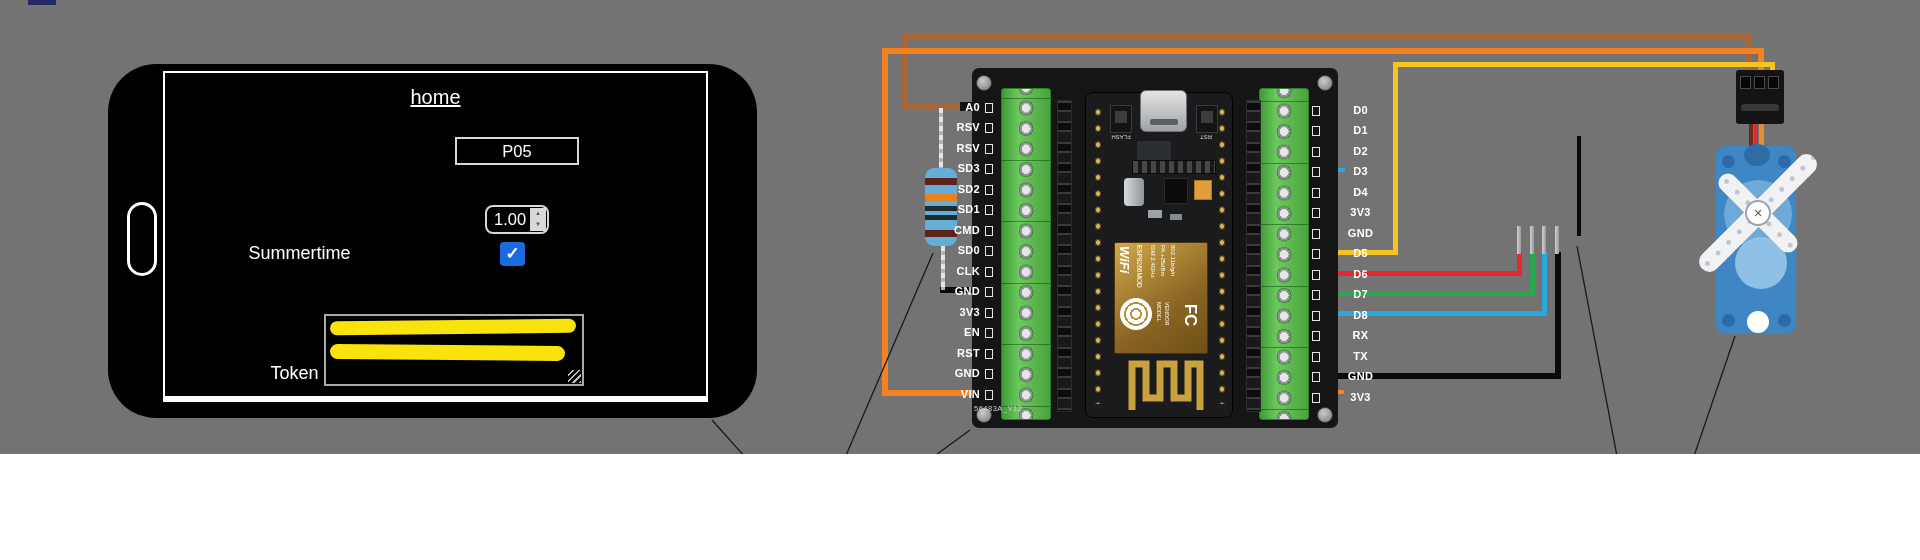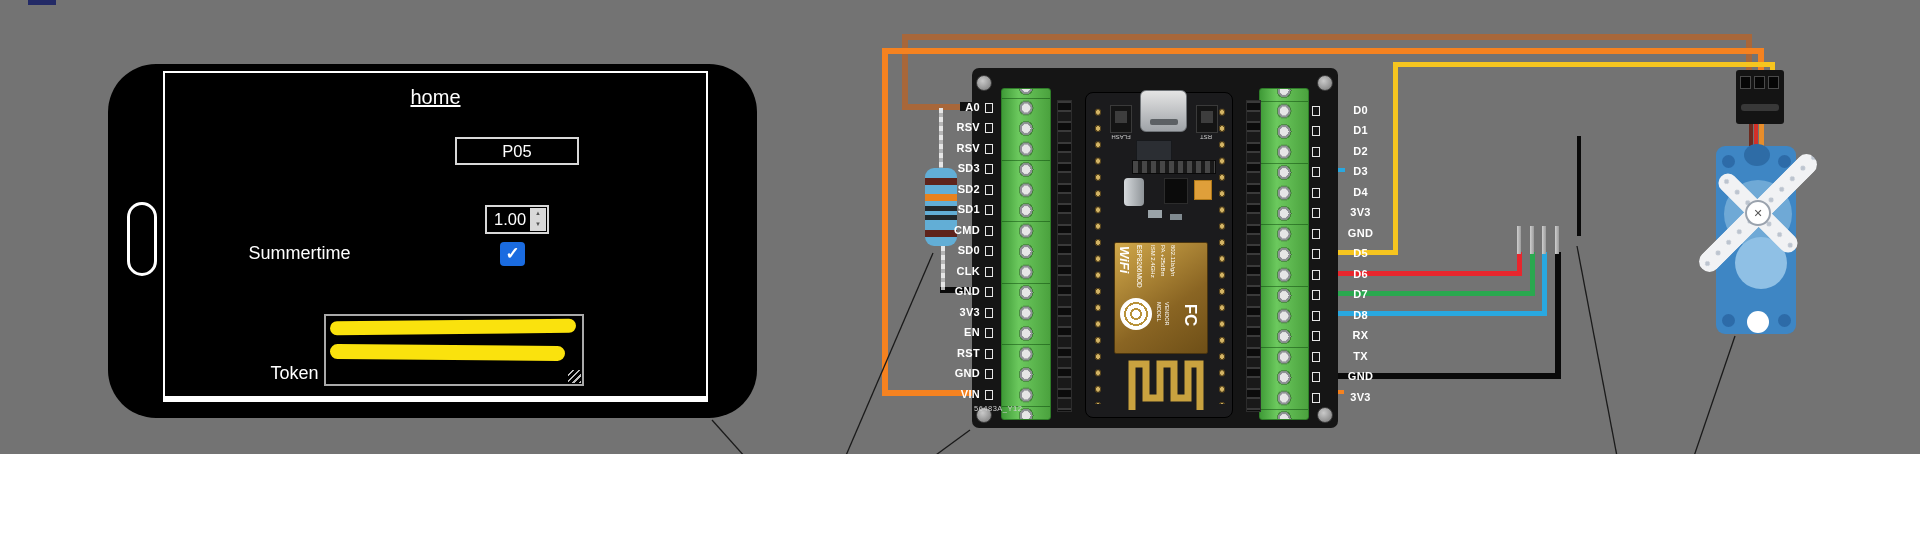--- a/index.html
+++ b/index.html
@@ -57,21 +57,21 @@
   <div class="side-dot" style="left:601px;top:179px;"></div>
   <div class="side-dot" style="left:601px;top:271px;"></div>
 
   <div class="phone-screen">
 
     <div class="abs" style="left:0;top:13px;width:541px;text-align:center;color:#fff;font-size:20px;text-decoration:underline;">home</div>
 
     <div class="f-input" style="left:290px;top:64px;width:124px;height:28px;">P05</div>
 
 
-    <div class="f-input" style="left:320px;top:132px;width:64px;height:29px;text-align:left;padding-left:7px;">1.00</div>
+    <div class="f-input" style="left:320px;top:132px;width:64px;height:29px;text-align:left;padding-left:7px;border-radius:8px;">1.00</div>
     <div class="abs" style="left:365px;top:135px;width:16px;height:23px;background:#d9d9d9;text-align:center;">
       <div style="font-size:6px;color:#555;line-height:11px;">▲</div>
       <div style="font-size:6px;color:#555;line-height:11px;">▼</div>
     </div>
 
     <div class="f-label" style="left:2px;top:170px;width:265px;">Summertime</div>
     <div class="abs" style="left:335px;top:169px;width:25px;height:24px;background:var(--accent-blue);border-radius:4px;text-align:center;">
       <span style="color:#fff;font-size:17px;font-weight:bold;line-height:24px;">✓</span>
     </div>
 

